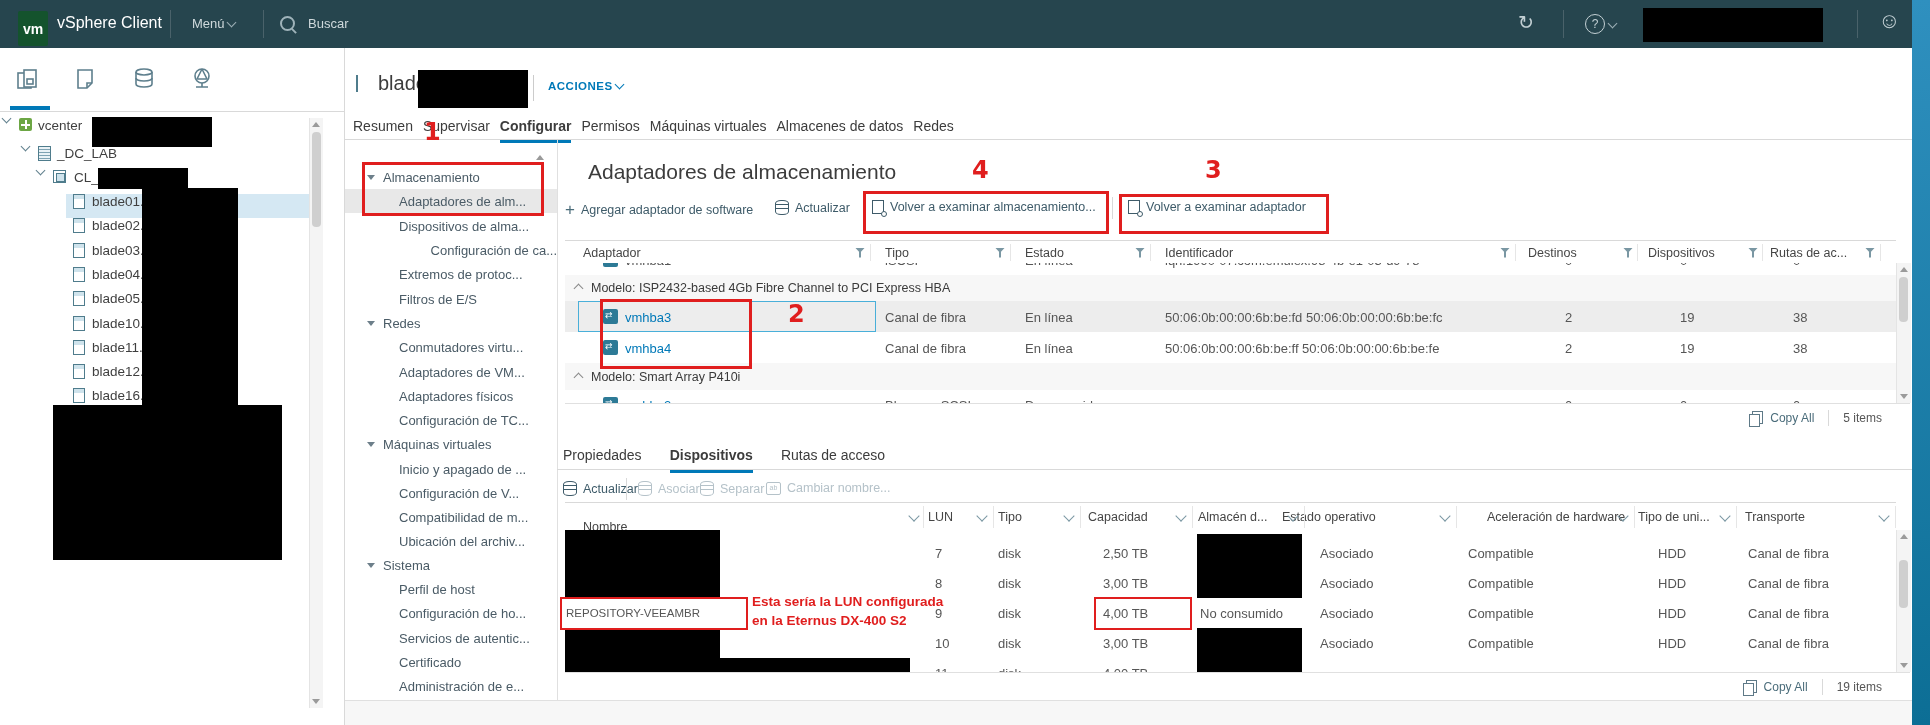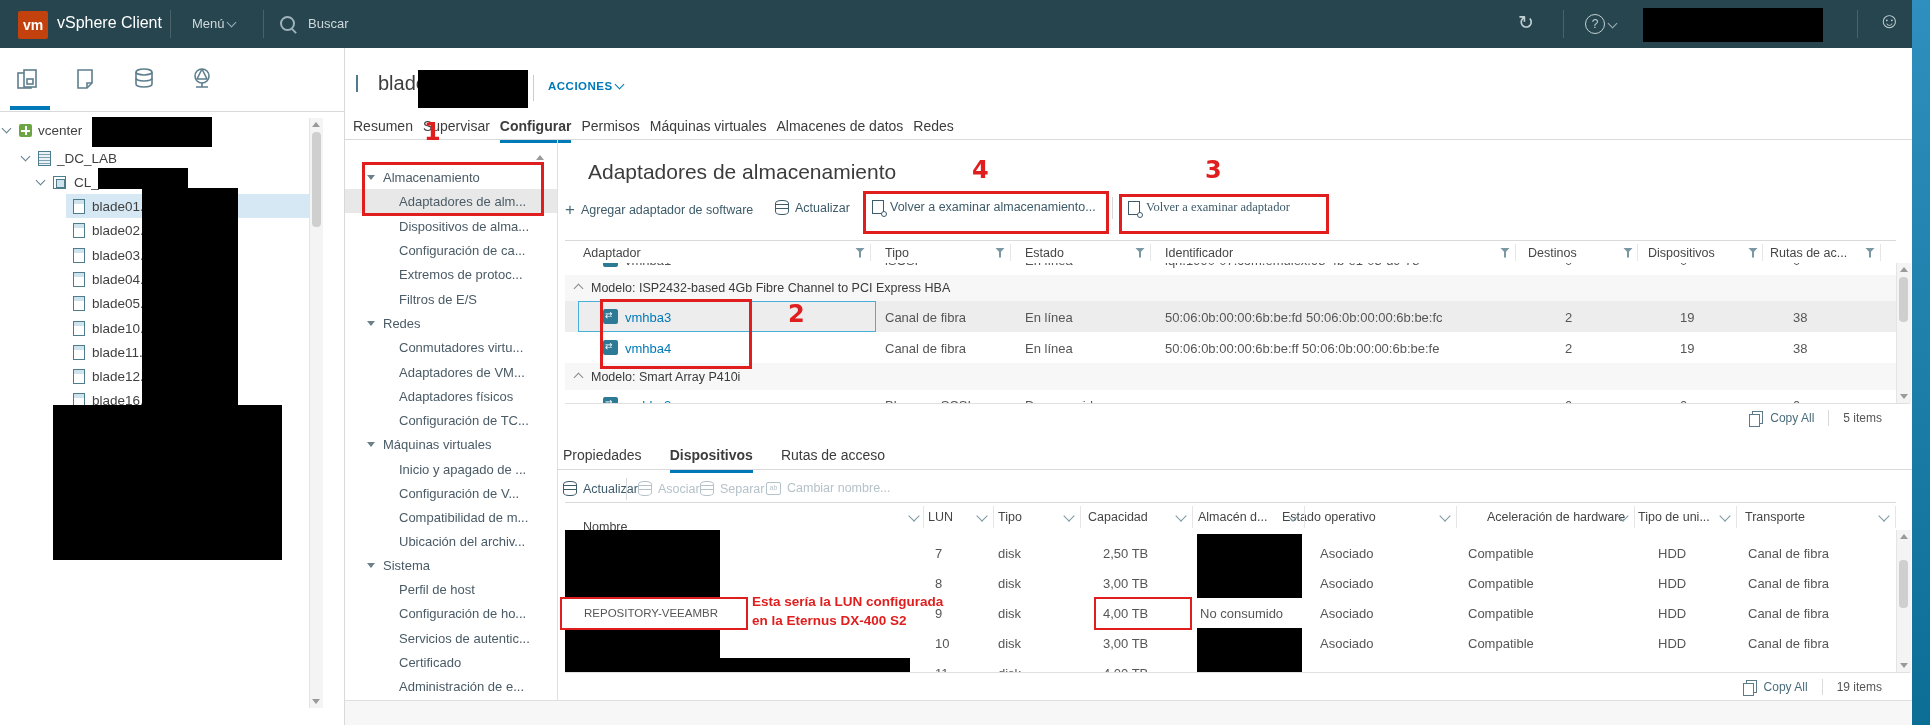--- a/index.html
+++ b/index.html
@@ -1,42 +1,42 @@
 <!DOCTYPE html>
 <html><head>
 <meta charset="utf-8">
 <style>
   html,body{margin:0;padding:0;background:#e8e8e8;}
   #stage{position:relative;width:1930px;height:725px;background:#fff;overflow:hidden;
          font-family:"Liberation Sans",sans-serif;font-size:13px;color:#565656;}
   .abs{position:absolute;}
   
   .topbar{position:absolute;left:0;top:0;width:1930px;height:48px;background:#26454e;color:#dfe8ea;}
-  .logo-box{position:absolute;left:18px;top:11px;width:30px;height:28px;background:#c2410c;border-radius:2px;
+  .logo-box{position:absolute;left:18px;top:11px;width:30px;height:35px;background:#14532d;border-radius:2px;
             color:#fff;font-weight:bold;font-size:14px;display:flex;align-items:center;justify-content:center;}
   .appname{position:absolute;left:57px;top:14px;font-size:16px;color:#fff;}
   .tb-sep{position:absolute;top:10px;width:1px;height:28px;background:#4a626a;}
   .tb-text{position:absolute;top:16px;font-size:13px;color:#cfd9dc;}
   .chev{display:inline-block;width:6px;height:6px;border-right:1.5px solid #9db0b6;border-bottom:1.5px solid #9db0b6;transform:rotate(45deg);vertical-align:2px;}
   .chev-blue{border-color:#0079b8;}
   .ic-lens{position:absolute;width:11px;height:11px;border:2px solid #9fb3ba;border-radius:50%;}
   .ic-lens::after{content:"";position:absolute;width:2px;height:6px;background:#9fb3ba;left:11px;top:10px;transform:rotate(-45deg);}
   .tb-ic{position:absolute;top:12px;font-size:19px;color:#c3d0d4;line-height:22px;}
   .help-circ{position:absolute;top:14px;width:18px;height:18px;border:1.5px solid #c3d0d4;border-radius:50%;
              color:#c3d0d4;font-size:12px;text-align:center;line-height:18px;}
   .redact{position:absolute;background:#000;}
   
   .blue-strip{position:absolute;left:1912px;top:0;width:18px;height:725px;background:linear-gradient(#2f90bf,#0c6e95);}
   
   .navicons{position:absolute;left:0;top:48px;width:345px;height:63px;background:#fff;border-bottom:1px solid #d9d9d9;}
   .nav-ic{position:absolute;top:18px;width:26px;height:26px;}
   .nav-underline{position:absolute;left:10px;top:58px;width:40px;height:4px;background:#0079b8;}
   svg.icn{stroke:#5e7f8d;fill:none;stroke-width:1.6;}
   
-  .tree-row{position:absolute;height:24px;display:flex;align-items:center;color:#3f3f3f;font-size:13.5px;cursor:default;}
+  .tree-row{position:absolute;height:24px;display:flex;color:#3f3f3f;font-size:13.5px;cursor:default;}
   .tree-sel{position:absolute;left:66px;width:245px;height:24px;background:#d5e8f3;}
   .tchev{width:6px;height:6px;border-right:1.5px solid #61808d;border-bottom:1.5px solid #61808d;transform:rotate(45deg);margin-right:9px;margin-top:-3px;}
   .ic-vc{width:13px;height:13px;background:#6ca644;border-radius:2px;position:relative;margin-right:6px;flex:none;}
   .ic-vc::before{content:"";position:absolute;left:2px;right:2px;top:6px;height:2px;background:#fff;}
   .ic-vc::after{content:"";position:absolute;top:2px;bottom:2px;left:6px;width:2px;background:#fff;}
   .ic-dc{width:11px;height:13px;border:1px solid #4f7c8c;background:repeating-linear-gradient(#eaf2f6 0 2px,#7fa3b3 2px 3px);margin-right:6px;flex:none;}
   .ic-cl{width:11px;height:11px;border:1px solid #4f7c8c;background:#fff;position:relative;margin-right:8px;flex:none;}
   .ic-cl::after{content:"";position:absolute;left:2px;top:2px;width:7px;height:7px;background:#cfe3ec;border:1px solid #4f7c8c;}
   .ic-host{width:10px;height:13px;border:1px solid #4f7c8c;background:linear-gradient(#cfe3ec 0 4px,#fff 4px);margin-right:7px;flex:none;}
   
@@ -80,21 +80,21 @@
   .trow.sel{background:#ededed;}
   .trow.group{background:#f7f7f7;border-bottom:1px solid #e3e3e3;}
   .cell{position:absolute;top:50%;transform:translateY(-50%);font-size:13px;color:#565656;white-space:nowrap;}
   .gcaret{position:absolute;left:10px;top:50%;margin-top:-3px;width:6px;height:6px;border-left:1.5px solid #8a8a8a;border-top:1.5px solid #8a8a8a;transform:rotate(45deg);}
   .glabel{position:absolute;left:26px;top:50%;transform:translateY(-50%);font-size:12.5px;color:#3a3a3a;}
   .ic-hba{position:absolute;left:38px;top:50%;margin-top:-8px;width:15px;height:15px;background:#2d7a96;border-radius:2px;color:#fff;}
   .ic-hba::before{content:"⇄";position:absolute;left:2px;top:1px;font-size:9px;}
   
   .at-name{left:60px}.at-tipo{left:320px}.at-est{left:460px}.at-id{left:600px}.at-dest{left:1000px}.at-disp{left:1115px}.at-rut{left:1228px}
   
-  .dt-nom{left:19px}.dt-lun{left:370px}.dt-tipo{left:433px}.dt-cap{left:538px}.dt-alm{left:635px}.dt-est{left:755px}.dt-acel{left:903px}.dt-uni{left:1093px}.dt-tra{left:1183px}
+  .dt-nom{left:1px}.dt-lun{left:370px}.dt-tipo{left:433px}.dt-cap{left:538px}.dt-alm{left:635px}.dt-est{left:755px}.dt-acel{left:903px}.dt-uni{left:1093px}.dt-tra{left:1183px}
   
   .tfoot{position:absolute;background:#fff;border-top:1px solid #e0e0e0;display:flex;align-items:center;justify-content:flex-end;gap:14px;padding-right:28px;box-sizing:border-box;font-size:12px;color:#565656;}
   .ic-copy{position:relative;width:9px;height:11px;border:1px solid #5e7987;background:#fff;}
   .ic-copy::before{content:"";position:absolute;left:-4px;top:2px;width:9px;height:11px;border:1px solid #5e7987;background:#fff;}
   .foot-sep{width:1px;height:16px;background:#d9d9d9;}
   
   .dtabs{position:absolute;left:563px;top:447px;display:flex;gap:28px;font-size:14px;color:#3c3c3c;}
   .dtabs .tab{padding-bottom:7px;cursor:pointer;}
   .dtabs .tab.active{font-weight:bold;border-bottom:3px solid #0079b8;}
   .dtabline{position:absolute;left:557px;top:469px;width:1355px;height:1px;background:#d9d9d9;}
@@ -244,21 +244,21 @@
   <div class="cmenu-row" style="top:165px;">
       <span class="tri"></span>
       <span>Almacenamiento</span>
     </div>
   <div class="cmenu-row sel" style="top:189px;">
       <span class="cmenu-item">Adaptadores de alm...</span>
     </div>
   <div class="cmenu-row" style="top:214px;">
       <span class="cmenu-item">Dispositivos de alma...</span>
     </div>
-  <div class="cmenu-row" style="top:238px;">
+  <div class="cmenu-row" style="top:238px;justify-content:flex-end;">
       <span class="cmenu-item">Configuración de ca...</span>
     </div>
   <div class="cmenu-row" style="top:262px;">
       <span class="cmenu-item">Extremos de protoc...</span>
     </div>
   <div class="cmenu-row" style="top:287px;">
       <span class="cmenu-item">Filtros de E/S</span>
     </div>
   <div class="cmenu-row" style="top:311px;">
       <span class="tri"></span>
@@ -326,21 +326,21 @@
   </div>
   <div class="toolbar-btn" style="left:775px;top:200px;">
     <span class="ic-db"></span>
       <span>Actualizar</span>
   </div>
   <div class="toolbar-btn" style="left:872px;top:200px;">
     <span class="ic-page"></span>
       <span>Volver a examinar almacenamiento...</span>
   </div>
   <div class="abs" style="left:1112px;top:197px;width:1px;height:22px;background:#d9d9d9;"></div>
-  <div class="toolbar-btn" style="left:1128px;top:200px;font-family:Liberation Serif, serif;">
+  <div class="toolbar-btn" style="left:1128px;top:200px;">
     <span class="ic-page"></span>
       <span>Volver a examinar adaptador</span>
   </div>
 
   <div class="thead" style="left:565px;top:240px;width:1331px;height:23px;">
     <span class="th" style="left:18px;">Adaptador</span>
     <span class="th" style="left:320px;">Tipo</span>
     <span class="th" style="left:460px;">Estado</span>
     <span class="th" style="left:600px;">Identificador</span>
     <span class="th" style="left:963px;">Destinos</span>

